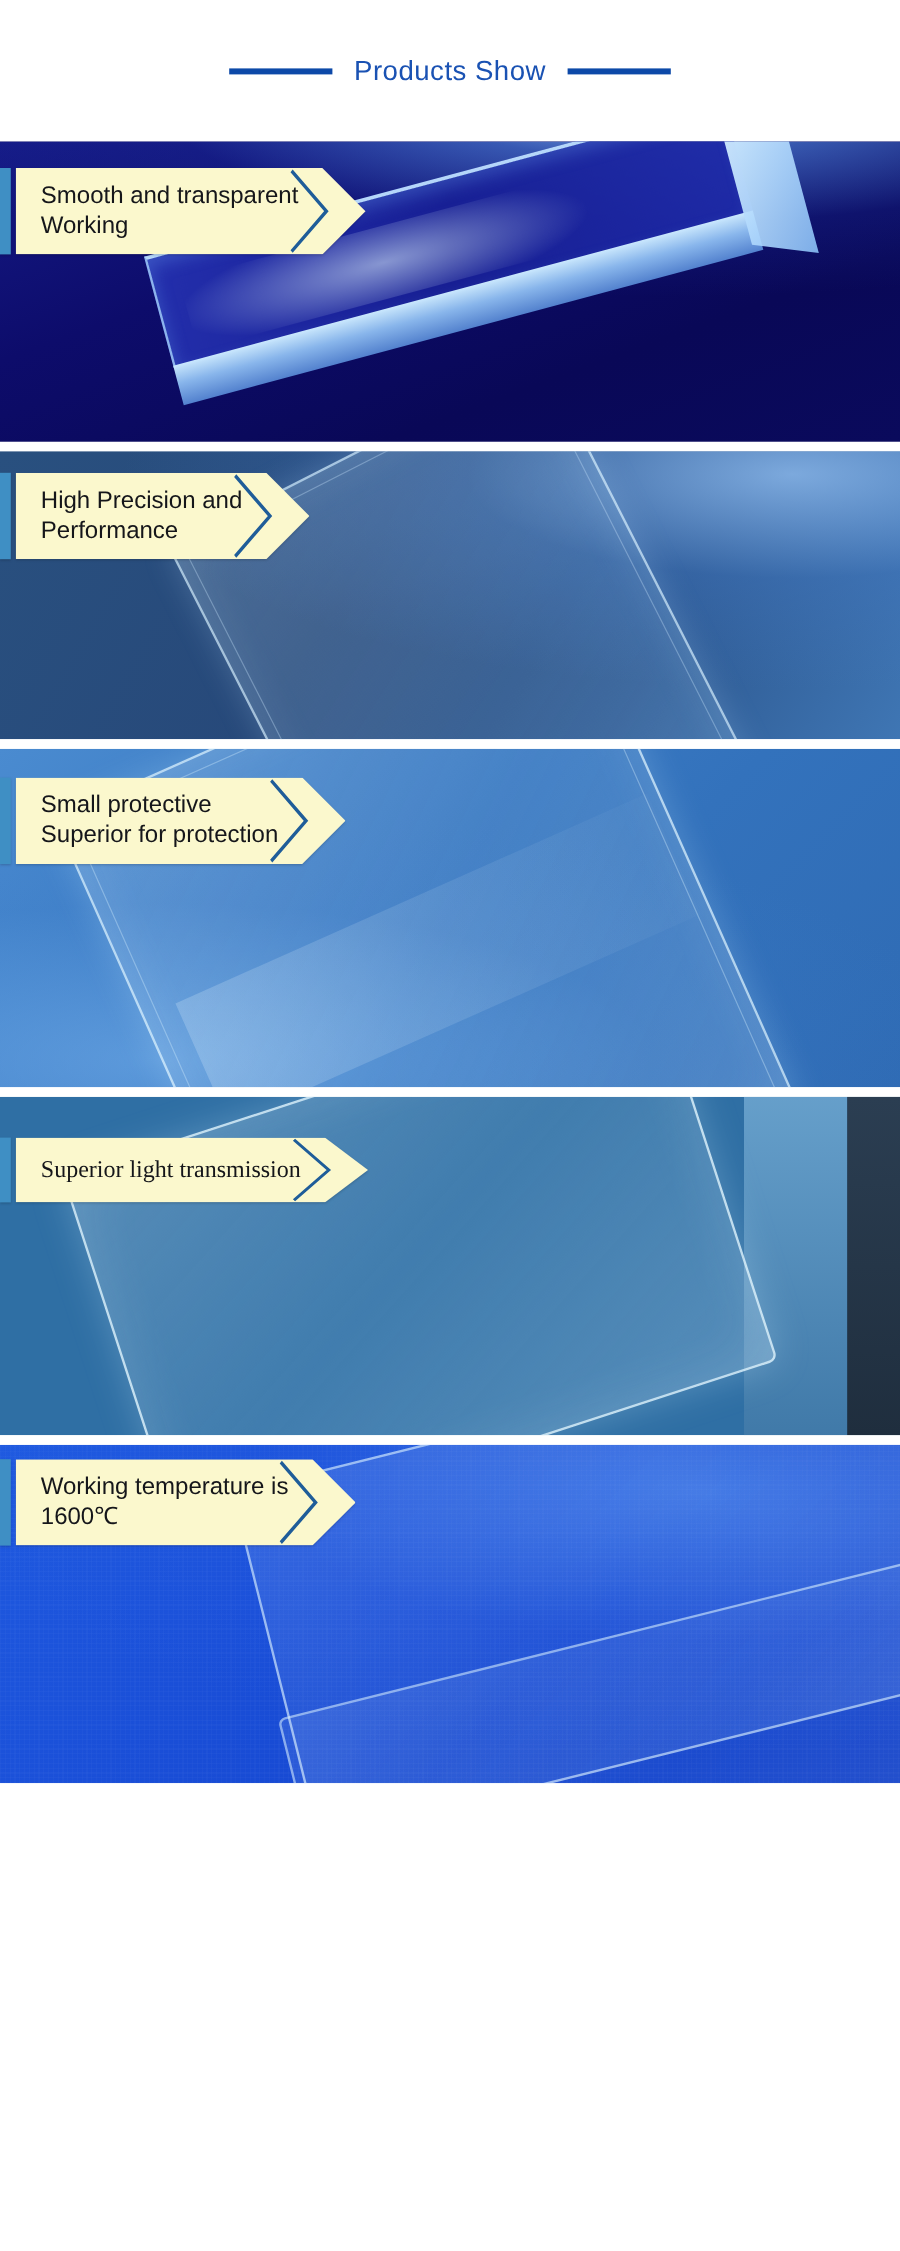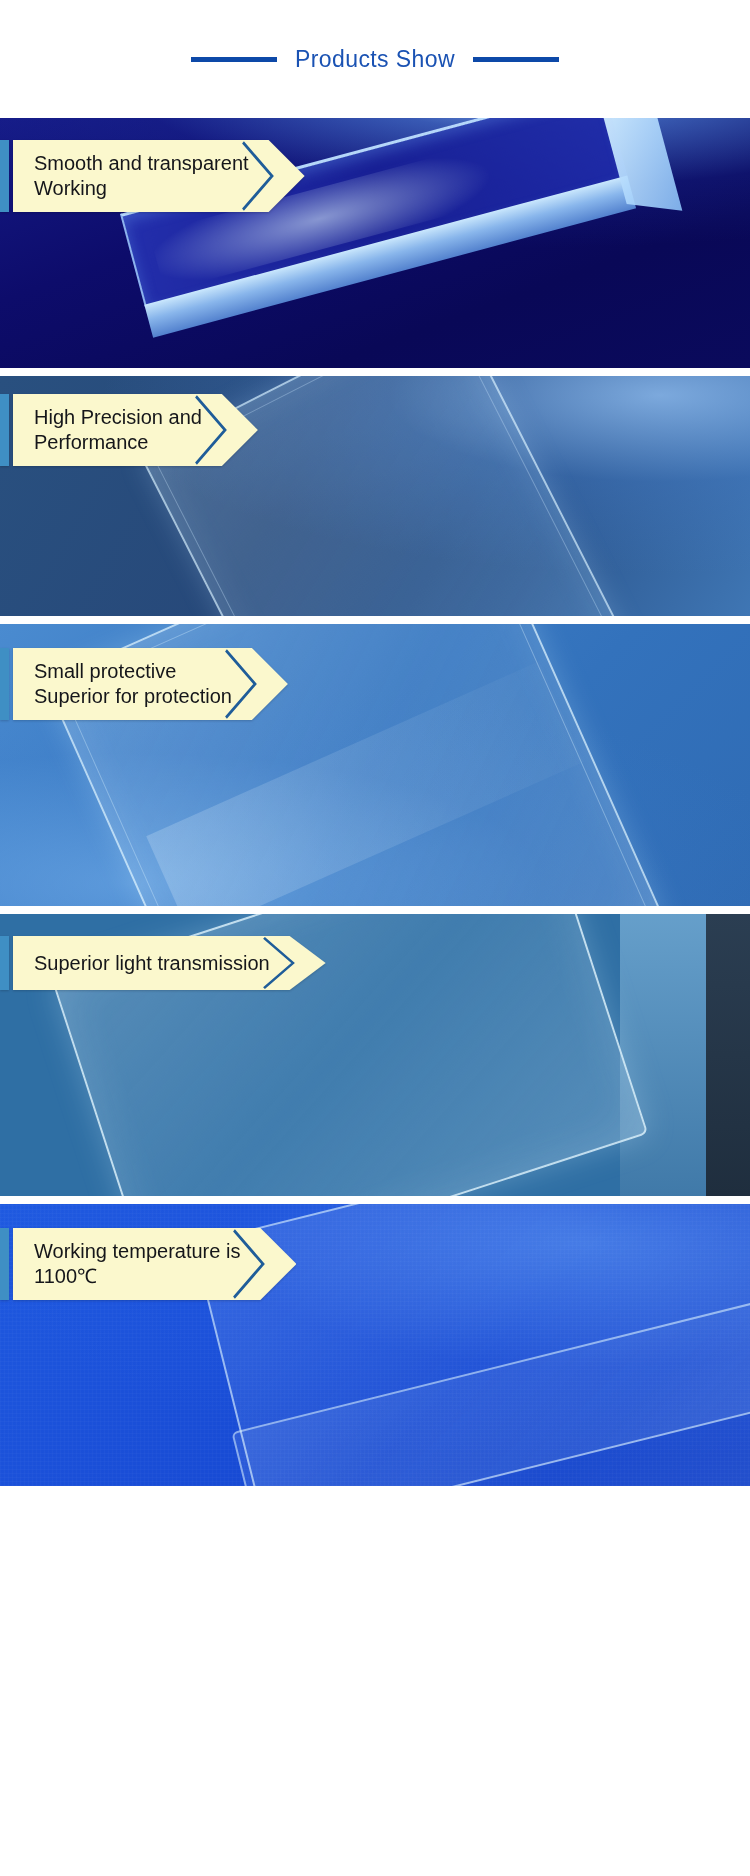--- a/index.html
+++ b/index.html
@@ -157,21 +157,21 @@
     background:linear-gradient(180deg, rgba(120,175,215,0.75), rgba(70,125,170,0.75));
   }
   .b4 .plate {
     position:absolute; left:90px; top:-22px; width:520px; height:330px;
     transform:rotate(-18deg);
     background:linear-gradient(150deg, rgba(228,245,255,0.22) 0%, rgba(195,228,250,0.12) 48%, rgba(210,238,255,0.24) 100%);
     border:2px solid rgba(228,247,255,0.78);
     border-radius:7px;
     box-shadow:0 0 30px rgba(200,234,255,0.26), inset 0 0 46px rgba(215,240,255,0.14);
   }
-  .b4 .tag { top:22px; }
+  .b4 .tag { top:34px;font-family:Liberation Serif, serif; }
 
   
   .b5 { height:282px; }
   .b5 .bg {
     position:absolute; inset:0;
     background:
       radial-gradient(120% 110% at 78% 14%, rgba(95,155,245,0.55) 0%, rgba(40,95,230,0.22) 40%, rgba(20,60,215,0) 70%),
       linear-gradient(135deg,#1f5ae0 0%, #1a4fd8 34%, #1546d0 66%, #1240c8 100%);
   }
   .b5 .weave {
@@ -187,21 +187,21 @@
     border:2px solid rgba(222,244,255,0.62);
     border-radius:6px;
   }
   .b5 .plate2 {
     position:absolute; left:250px; top:150px; width:620px; height:230px;
     transform:rotate(-14deg);
     background:linear-gradient(150deg, rgba(225,243,255,0.10) 0%, rgba(190,225,250,0.05) 50%, rgba(210,238,255,0.12) 100%);
     border:2px solid rgba(222,244,255,0.55);
     border-radius:6px;
   }
-  .b5 .tag { top:24px; }
+  .b5 .tag { top:12px; }
 </style>
 </head>
 <body>
 
 <div class="header">
   <div class="header-inner">
     <span class="rule"></span>
     <span class="header-title">Products Show</span>
     <span class="rule"></span>
   </div>
@@ -294,16 +294,16 @@
     <div class="plate2"></div>
   </div>
   <div class="tag">
     <span class="tag-accent"></span>
     <span class="tag-gap"></span>
     <div class="tag-body">
       <svg class="chev" viewBox="0 0 34 60" preserveAspectRatio="none">
         <polyline points="2,2 31,30 2,58" fill="none" stroke="#1f5d99" stroke-width="2.6"></polyline>
       </svg>
       <span class="tag-line">Working temperature is</span>
-      <span class="tag-line">1100℃</span>
+      <span class="tag-line">1600℃</span>
     </div>
   </div>
 </div>
 
 </body></html>

